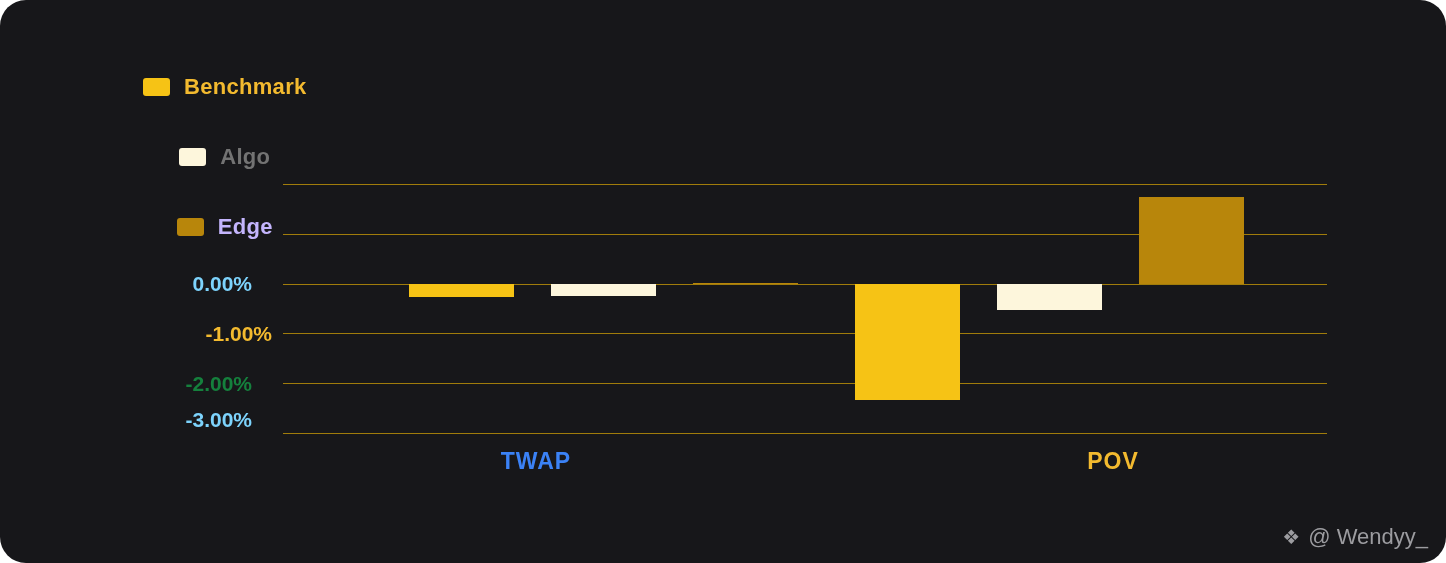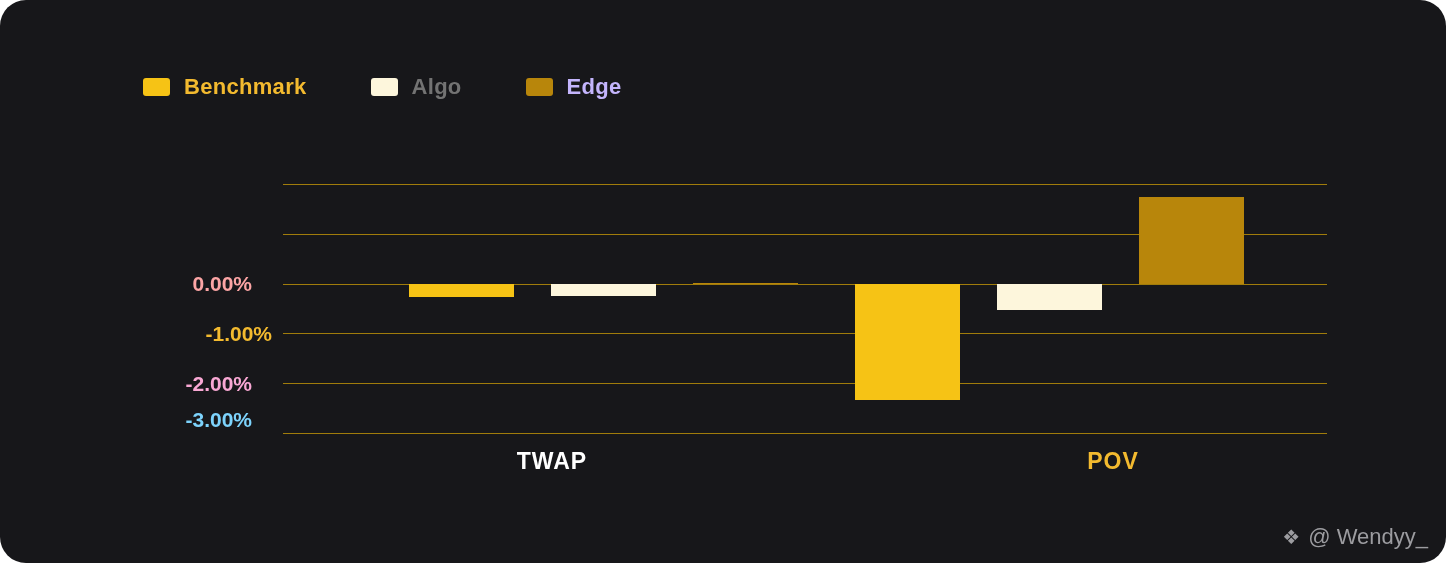--- a/index.html
+++ b/index.html
@@ -16,21 +16,22 @@
     border-radius:26px;
     overflow:hidden;
     margin:0 auto;
   }
   .legend{
     position:absolute;
     left:143px;
     top:74px;
     display:flex;
     align-items:center;
-    gap:64px;
+    gap:44px;
+    flex-direction:column;
   }
   .legend-item{
     display:flex;
     align-items:center;
     gap:14px;
   }
   .legend-swatch{
     width:27px;
     height:18px;
     border-radius:3px;
@@ -99,31 +100,31 @@
       </div>
       <div class="legend-item">
         <span class="legend-swatch" style="background: rgb(184, 134, 11);"></span>
         <span class="legend-label" style="color: #c4b5fd;">Edge</span>
       </div>
     </div>
   <div id="plot" class="plot">
       <div class="gridline" style="left: 283px; width: 1044px; top: 183.9px; background: rgb(160, 124, 11);"></div>
       <div class="gridline" style="left: 283px; width: 1044px; top: 233.7px; background: rgb(160, 124, 11);"></div>
       <div class="gridline" style="left: 283px; width: 1044px; top: 283.5px; background: rgb(160, 124, 11);"></div>
-      <div class="ytick" style="top: 271px; width: 252px; color: #fca5a5;">0.00%</div>
+      <div class="ytick" style="top: 271px; width: 252px; color: #7dd3fc;">0.00%</div>
       <div class="gridline" style="left: 283px; width: 1044px; top: 333.3px; background: rgb(160, 124, 11);"></div>
       <div class="ytick" style="top: 320.8px; width: 252px; color: rgb(243, 186, 47); padding-left: 20px;">-1.00%</div>
       <div class="gridline" style="left: 283px; width: 1044px; top: 383.1px; background: rgb(160, 124, 11);"></div>
-      <div class="ytick" style="top: 370.6px; width: 252px; color: #f9a8d4;">-2.00%</div>
+      <div class="ytick" style="top: 370.6px; width: 252px; color: #15803d;">-2.00%</div>
       <div class="gridline" style="left: 283px; width: 1044px; top: 432.9px; background: rgb(160, 124, 11);"></div>
       <div class="ytick" style="top: 407px; width: 252px; color: #7dd3fc;">-3.00%</div>
       <div class="bar" style="left: 409px; width: 105px; height: 13.446px; top: 284px; background: rgb(246, 195, 21);"></div>
       <div class="bar" style="left: 551px; width: 105px; height: 11.952px; top: 284px; background: rgb(253, 246, 220);"></div>
       <div class="bar" style="left: 693px; width: 105px; height: 1.494px; top: 282.506px; background: rgb(184, 134, 11);"></div>
-      <div class="xcat" style="left: 552px; top: 448px; color: #ffffff;">TWAP</div>
+      <div class="xcat" style="left: 536px; top: 448px; color: #3b82f6;">TWAP</div>
       <div class="bar" style="left: 855px; width: 105px; height: 115.536px; top: 284px; background: rgb(246, 195, 21);"></div>
       <div class="bar" style="left: 997px; width: 105px; height: 26.394px; top: 284px; background: rgb(253, 246, 220);"></div>
       <div class="bar" style="left: 1139px; width: 105px; height: 87.15px; top: 196.85px; background: rgb(184, 134, 11);"></div>
       <div class="xcat" style="left: 1113px; top: 448px; color: rgb(243, 186, 47);">POV</div>
     </div>
   <div class="watermark" style="color: rgb(156, 156, 160);">
     <span class="wm-icon">❖</span>
     <span class="wm-text">@ Wendyy_</span>
   </div>
 </div>

